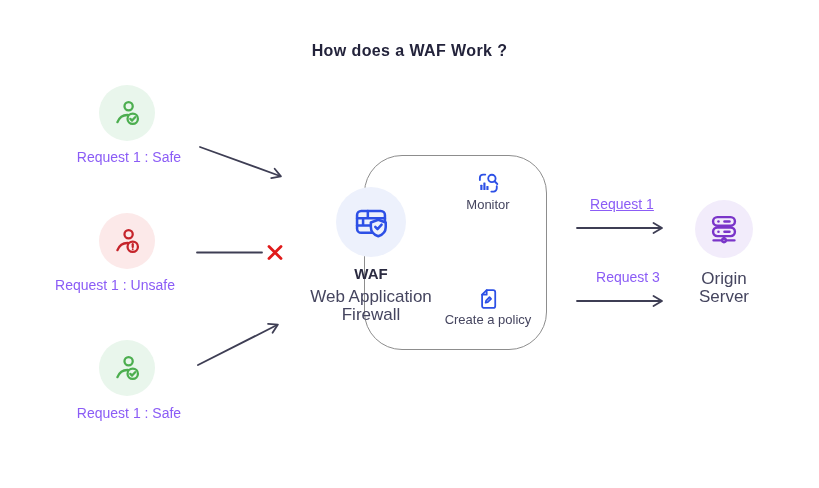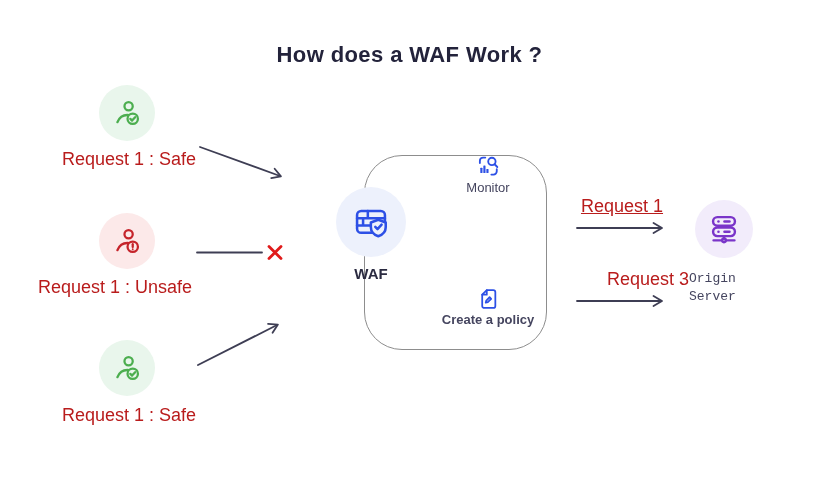--- a/index.html
+++ b/index.html
@@ -2,40 +2,40 @@
 <html><head>
 <meta charset="utf-8">
 <style>
   html,body { margin:0; padding:0; background:#ffffff; }
   .stage {
     position:relative; width:819px; height:488px; background:#ffffff;
     font-family:"Liberation Sans", sans-serif; overflow:hidden;
   }
   .title {
     position:absolute; top:42px; left:0; width:100%; text-align:center;
-    font-size:22px; font-weight:bold; color:#23233b; letter-spacing:.4px;
+    font-size:16px; font-weight:bold; color:#23233b; letter-spacing:.4px;
   }
   .overlay { position:absolute; left:0; top:0; z-index:1; pointer-events:none; }
   .arrow { fill:none; stroke:#3e3e54; stroke-width:1.8; stroke-linecap:round; }
   .xmark { fill:none; stroke:#e01a1a; stroke-width:2.8; stroke-linecap:round; }
   .bubble {
     position:absolute; transform:translate(-50%,-50%); border-radius:50%;
     display:flex; align-items:center; justify-content:center; z-index:3;
   }
   .bubble.safe   { width:56px; height:56px; background:#e9f6ec; }
   .bubble.unsafe { width:56px; height:56px; background:#fce9e9; }
   .bubble.waf    { width:70px; height:70px; background:#edf1fc; }
   .bubble.origin { width:58px; height:58px; background:#f2ecfb; }
   .nlabel {
     position:absolute; transform:translateX(-50%); text-align:right;
-    font-size:18px; color:#b91c1c; white-space:nowrap; z-index:2;
+    font-size:14px; color:#8b5cf6; white-space:nowrap; z-index:2;
   }
   .wraplabel {
-    position:absolute; font-size:13px; color:#45455f;
-    line-height:18px; z-index:2;font-family:Liberation Mono, monospace;
+    position:absolute; text-align:center; font-size:17px; color:#45455f;
+    line-height:18px; z-index:2;
   }
   .waf-title {
     position:absolute; transform:translateX(-50%); text-align:left;
     font-size:15px; font-weight:bold; color:#2a2a40; z-index:3;
   }
   .wafbox {
     position:absolute; left:364px; top:155px; width:183px; height:195px;
     border:1.5px solid #8d8d8d; border-radius:38px; background:#ffffff; z-index:0;
     box-sizing:border-box;
   }
@@ -99,46 +99,47 @@
 
   <div class="bubble waf" style="left:371px; top:222px;">
     <svg class="icon" width="38" height="38" viewBox="0 0 24 24" fill="none" stroke="#2d50e6" stroke-width="1.6" stroke-linecap="round" stroke-linejoin="round">
       <rect x="3.2" y="5" width="17.6" height="13.8" rx="2.6"></rect>
       <path d="M3.2 9.6 h17.6 M3.2 14.2 h8 M10 5 v4.6 M7 9.6 v4.6"></path>
       <path d="M16.6 10.6 l4.7 1.7 v2.9 c0 3-1.9 4.9-4.7 5.8 c-2.8-.9-4.7-2.8-4.7-5.8 v-2.9 z" fill="#edf1fc"></path>
       <path d="M14.7 15.1 l1.4 1.4 2.6-2.8"></path>
     </svg>
   </div>
   <div class="waf-title" style="left:371px; top:265px;">WAF</div>
+  <div class="wraplabel" style="left:309px; top:288px; width:124px;">Web Application Firewall</div>
 
-  <div class="feature" style="left:488px; top:153px;">
+  <div class="feature" style="left:488px; top:170px;">
     <svg class="icon" width="26" height="26" viewBox="0 0 24 24" fill="none" stroke="#2d50e6" stroke-width="1.7" stroke-linecap="round" stroke-linejoin="round">
       <path d="M4.2 9.2 V7.2 a3 3 0 0 1 3-3 h2"></path>
       <circle cx="15.3" cy="7.8" r="3.4"></circle>
       <path d="M17.8 10.4 l2.5 2.5"></path>
       <rect x="4.6" y="13.6" width="2" height="4.8" rx="0.5" fill="#2d50e6" stroke="none"></rect>
       <rect x="7.4" y="11.6" width="2" height="6.8" rx="0.5" fill="#2d50e6" stroke="none"></rect>
       <rect x="10.2" y="14.8" width="2" height="3.6" rx="0.5" fill="#2d50e6" stroke="none"></rect>
       <path d="M19.8 14.9 v2 a3 3 0 0 1 -3 3 h-2"></path>
     </svg>
     <div class="flabel">Monitor</div>
   </div>
 
 
-  <div class="feature" style="left:488px; top:286px;font-weight:bold;">
+  <div class="feature" style="left:488px; top:286px;">
     <svg class="icon" width="25" height="25" viewBox="0 0 24 24" fill="none" stroke="#2d50e6" stroke-width="1.7" stroke-linecap="round" stroke-linejoin="round">
       <path d="M16.8 3.9 h-6.2 l-4.4 4.4 v10.8 a2 2 0 0 0 2 2 h8.6 a2 2 0 0 0 2-2 V5.9 a2 2 0 0 0 -2-2 z"></path>
       <path d="M10.6 3.9 v4.4 h-4.4"></path>
       <path d="M9.6 16 l.5-2 3.2-3.2 1.5 1.5 -3.2 3.2 z"></path>
     </svg>
     <div class="flabel">Create a policy</div>
   </div>
 
   <div class="nlabel" style="left:622px; top:196px;text-decoration:underline;">Request 1</div>
-  <div class="nlabel" style="left:648px; top:269px;">Request 3</div>
+  <div class="nlabel" style="left:628px; top:269px;">Request 3</div>
 
   <div class="bubble origin" style="left:724px; top:229px;">
     <svg class="icon" width="34" height="34" viewBox="0 0 24 24" fill="none" stroke="#7a35c9" stroke-width="1.7" stroke-linecap="round" stroke-linejoin="round">
       <rect x="4.3" y="3.6" width="15.4" height="6.1" rx="3"></rect>
       <rect x="4.3" y="10.9" width="15.4" height="6.1" rx="3"></rect>
       <circle cx="8.1" cy="6.65" r="0.9" fill="#7a35c9" stroke="none"></circle>
       <path d="M12.3 6.65 h3.6"></path>
       <circle cx="8.1" cy="13.95" r="0.9" fill="#7a35c9" stroke="none"></circle>
       <path d="M12.3 13.95 h3.6"></path>
       <path d="M12 17 v1.7"></path>

